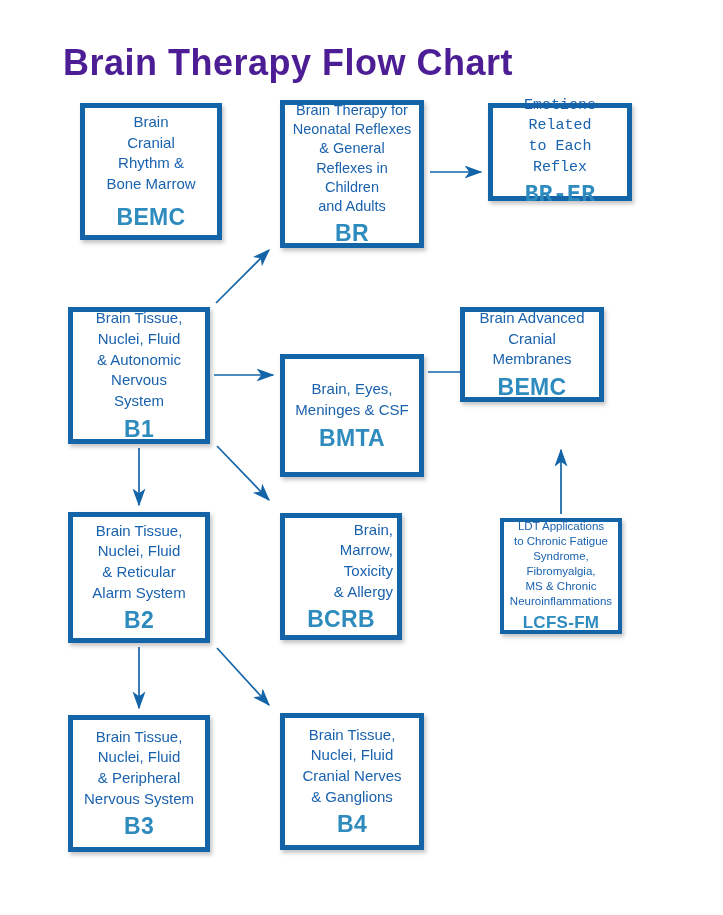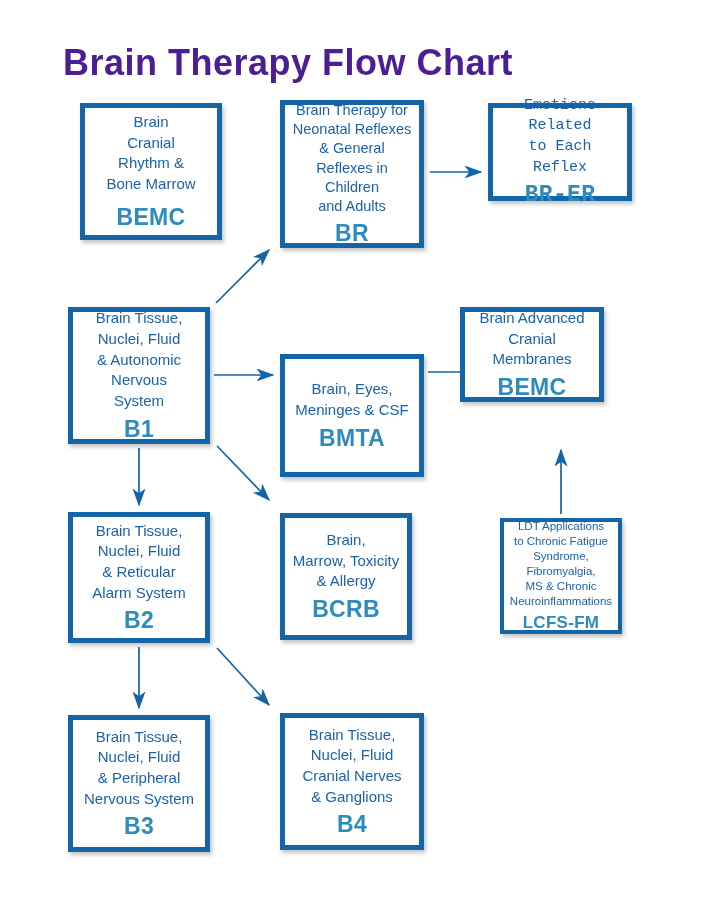--- a/index.html
+++ b/index.html
@@ -48,21 +48,21 @@
   }
   
   .n-bcrb  { left: 80px;  top: 103px; width: 142px; height: 137px; justify-content: space-between; }
   .n-br    { left: 280px; top: 100px; width: 144px; height: 148px; }
   .n-br .node-text { font-size: 14.5px; line-height: 1.32; }
   .n-brer  { left: 488px; top: 103px; width: 144px; height: 98px; font-family: Liberation Mono, monospace; }
   .n-b1    { left: 68px;  top: 307px; width: 142px; height: 137px; }
   .n-bemc  { left: 280px; top: 314px; width: 144px; height: 123px; margin-top: 40px; }
   .n-bacm  { left: 460px; top: 307px; width: 144px; height: 95px; }
   .n-b2    { left: 68px;  top: 512px; width: 142px; height: 131px; }
-  .n-bmta  { left: 280px; top: 513px; width: 132px; height: 127px; }
+  .n-bmta  { left: 280px; top: 513px; width: 122px; height: 127px; text-align: right; }
   .n-lcfs  { left: 500px; top: 518px; width: 122px; height: 116px; border-width: 4px; align-items: center; }
   .n-lcfs .node-text { font-size: 11.5px; line-height: 1.3; }
   .n-lcfs .node-acronym { font-size: 17px; margin-top: 4px; }
   .n-b3    { left: 68px;  top: 715px; width: 142px; height: 137px; }
   .n-b4    { left: 280px; top: 713px; width: 144px; height: 137px; }
   svg.edges {
     position: absolute;
     left: 0; top: 0;
     width: 723px; height: 915px;
     pointer-events: none;

